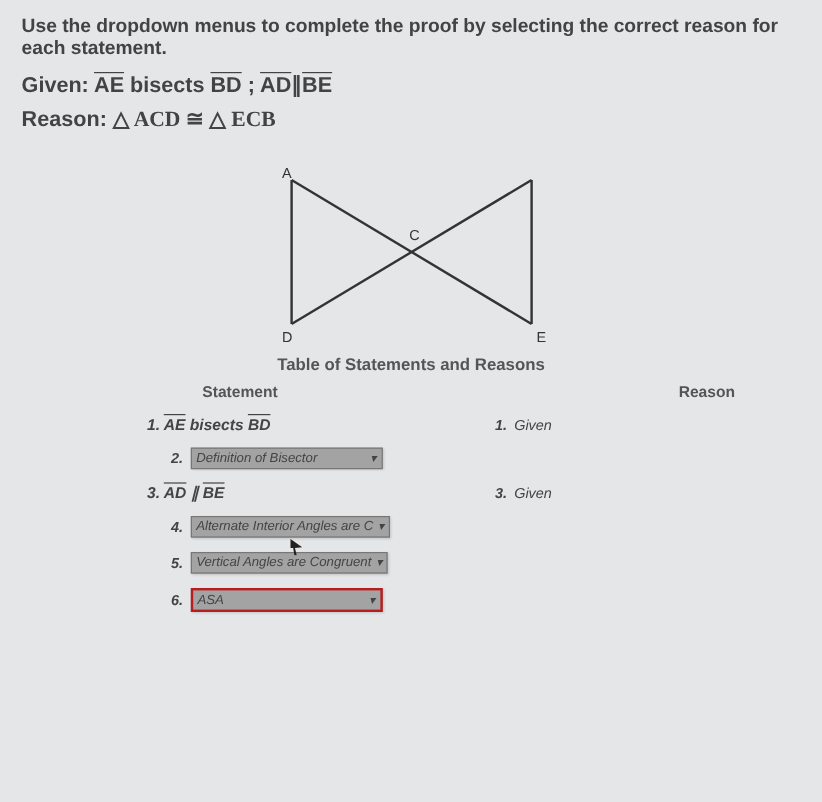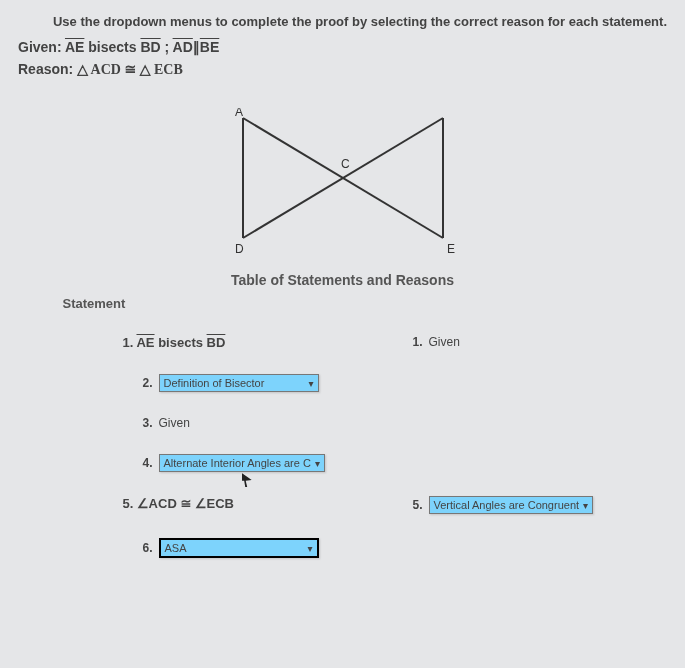--- a/index.html
+++ b/index.html
@@ -6,48 +6,48 @@
   body {
     margin: 0;
     width: 685px;
     height: 668px;
     background: #e5e6e8;
     font-family: Arial, sans-serif;
     color: #3a3a3a;
     padding: 14px 18px;
     filter: blur(0.3px);
   }
-  .instr { font-size: 13px; font-weight: bold; color: #434343; margin-bottom: 10px; text-align: right; }
-  .given, .prove { font-size: 14px; font-weight: bold; color: #434343; margin-bottom: 6px; }
+  .instr { font-size: 16px; font-weight: bold; color: #434343; margin-bottom: 10px; }
+  .given, .prove { font-size: 18px; font-weight: bold; color: #434343; margin-bottom: 6px; }
   .over { text-decoration: overline; }
   .tri { font-family: serif; }
   .figure-wrap { text-align: center; margin-top: 30px; }
   svg.fig { width: 240px; height: 150px; }
-  .table-title { text-align: center; font-size: 14px; color: #555; font-weight: bold; margin-top: 10px; }
+  .table-title { text-align: center; font-size: 14px; color: #555; font-weight: bold; }
   .proof-table { width: 560px; margin: 8px auto 0 auto; }
   .hdr-row { display: flex; }
-  .hdr-stmt { flex: 1; text-align: left; font-weight: bold; font-size: 13px; color: #555; }
+  .hdr-stmt { flex: 1; text-align: center; font-weight: bold; font-size: 13px; color: #555; }
   .hdr-rsn { flex: 1; text-align: right; font-weight: bold; font-size: 13px; color: #555; padding-right: 10px;}
-  .row { display: flex; align-items: flex-start; margin-top: 24px; }
+  .row { display: flex; align-items: center; margin-top: 12px; font-style: italic; }
   .stmt { flex: 1; font-size: 13px; color: #444; font-weight: bold; padding-left: 60px;}
   .rsn { flex: 1; font-size: 12px; color: #444; display: flex; align-items: center; justify-content: flex-start; padding-left: 80px;}
   .rsn .num { margin-right: 6px; font-weight: bold;}
   .dropdown {
     display: inline-flex;
     align-items: center;
     border: 1px solid #777;
-    background: #7dd3fc;
+    background: #a3a3a3;
     padding: 2px 4px;
     font-size: 11px;
     color: #444;
     min-width: 160px;
     justify-content: space-between;
     box-shadow: 1px 1px 2px rgba(0,0,0,0.15);
   }
-  .dropdown.sel { border: 2px solid #000000; }
+  .dropdown.sel { border: 2px solid #b91c1c; }
   .chev { font-size: 10px; margin-left: 4px;}
   .cursor { position: relative; }
   .cursor::after {
     content: "";
     position: absolute;
     left: 50%; top: 18px;
     width: 10px; height: 14px;
     background: #222;
     clip-path: polygon(0 0, 100% 50%, 40% 55%, 55% 100%, 35% 100%, 25% 55%, 0 55%);
   }
@@ -78,20 +78,21 @@
     <text x="12" y="145" font-size="12" fill="#333">D</text>
     <text x="224" y="145" font-size="12" fill="#333">E</text>
   </svg>
 </div>
 
 <div class="table-title">Table of Statements and Reasons</div>
 
 <div class="proof-table">
   <div class="hdr-row">
     <div class="hdr-stmt">Statement</div>
+    <div class="hdr-rsn">Reason</div>
   </div>
 
   <div class="row">
     <div class="stmt"><span>1.</span> <span class="over">AE</span><span> bisects </span><span class="over">BD</span></div>
     <div class="rsn">
         <span class="num">1.</span>
         <span>Given</span>
       </div>
   </div>
 
@@ -99,38 +100,38 @@
     <div class="rsn">
         <span class="num">2.</span>
       <span class="dropdown">
           <span>Definition of Bisector</span>
           <span class="chev">▾</span>
         </span>
     </div>
   </div>
 
   <div class="row">
+    <div class="stmt"><span>3.</span> <span class="over">AD</span><span> ∥ </span><span class="over">BE</span></div>
     <div class="rsn">
         <span class="num">3.</span>
         <span>Given</span>
       </div>
   </div>
 
   <div class="row">
     <div class="rsn">
         <span class="num">4.</span>
       <span class="dropdown cursor">
           <span>Alternate Interior Angles are C</span>
           <span class="chev">▾</span>
         </span>
     </div>
   </div>
 
   <div class="row">
-    <div class="stmt"><span>5.</span> <span>∠ACD ≅ ∠ECB</span></div>
     <div class="rsn">
         <span class="num">5.</span>
       <span class="dropdown">
           <span>Vertical Angles are Congruent</span>
           <span class="chev">▾</span>
         </span>
     </div>
   </div>
 
   <div class="row">

